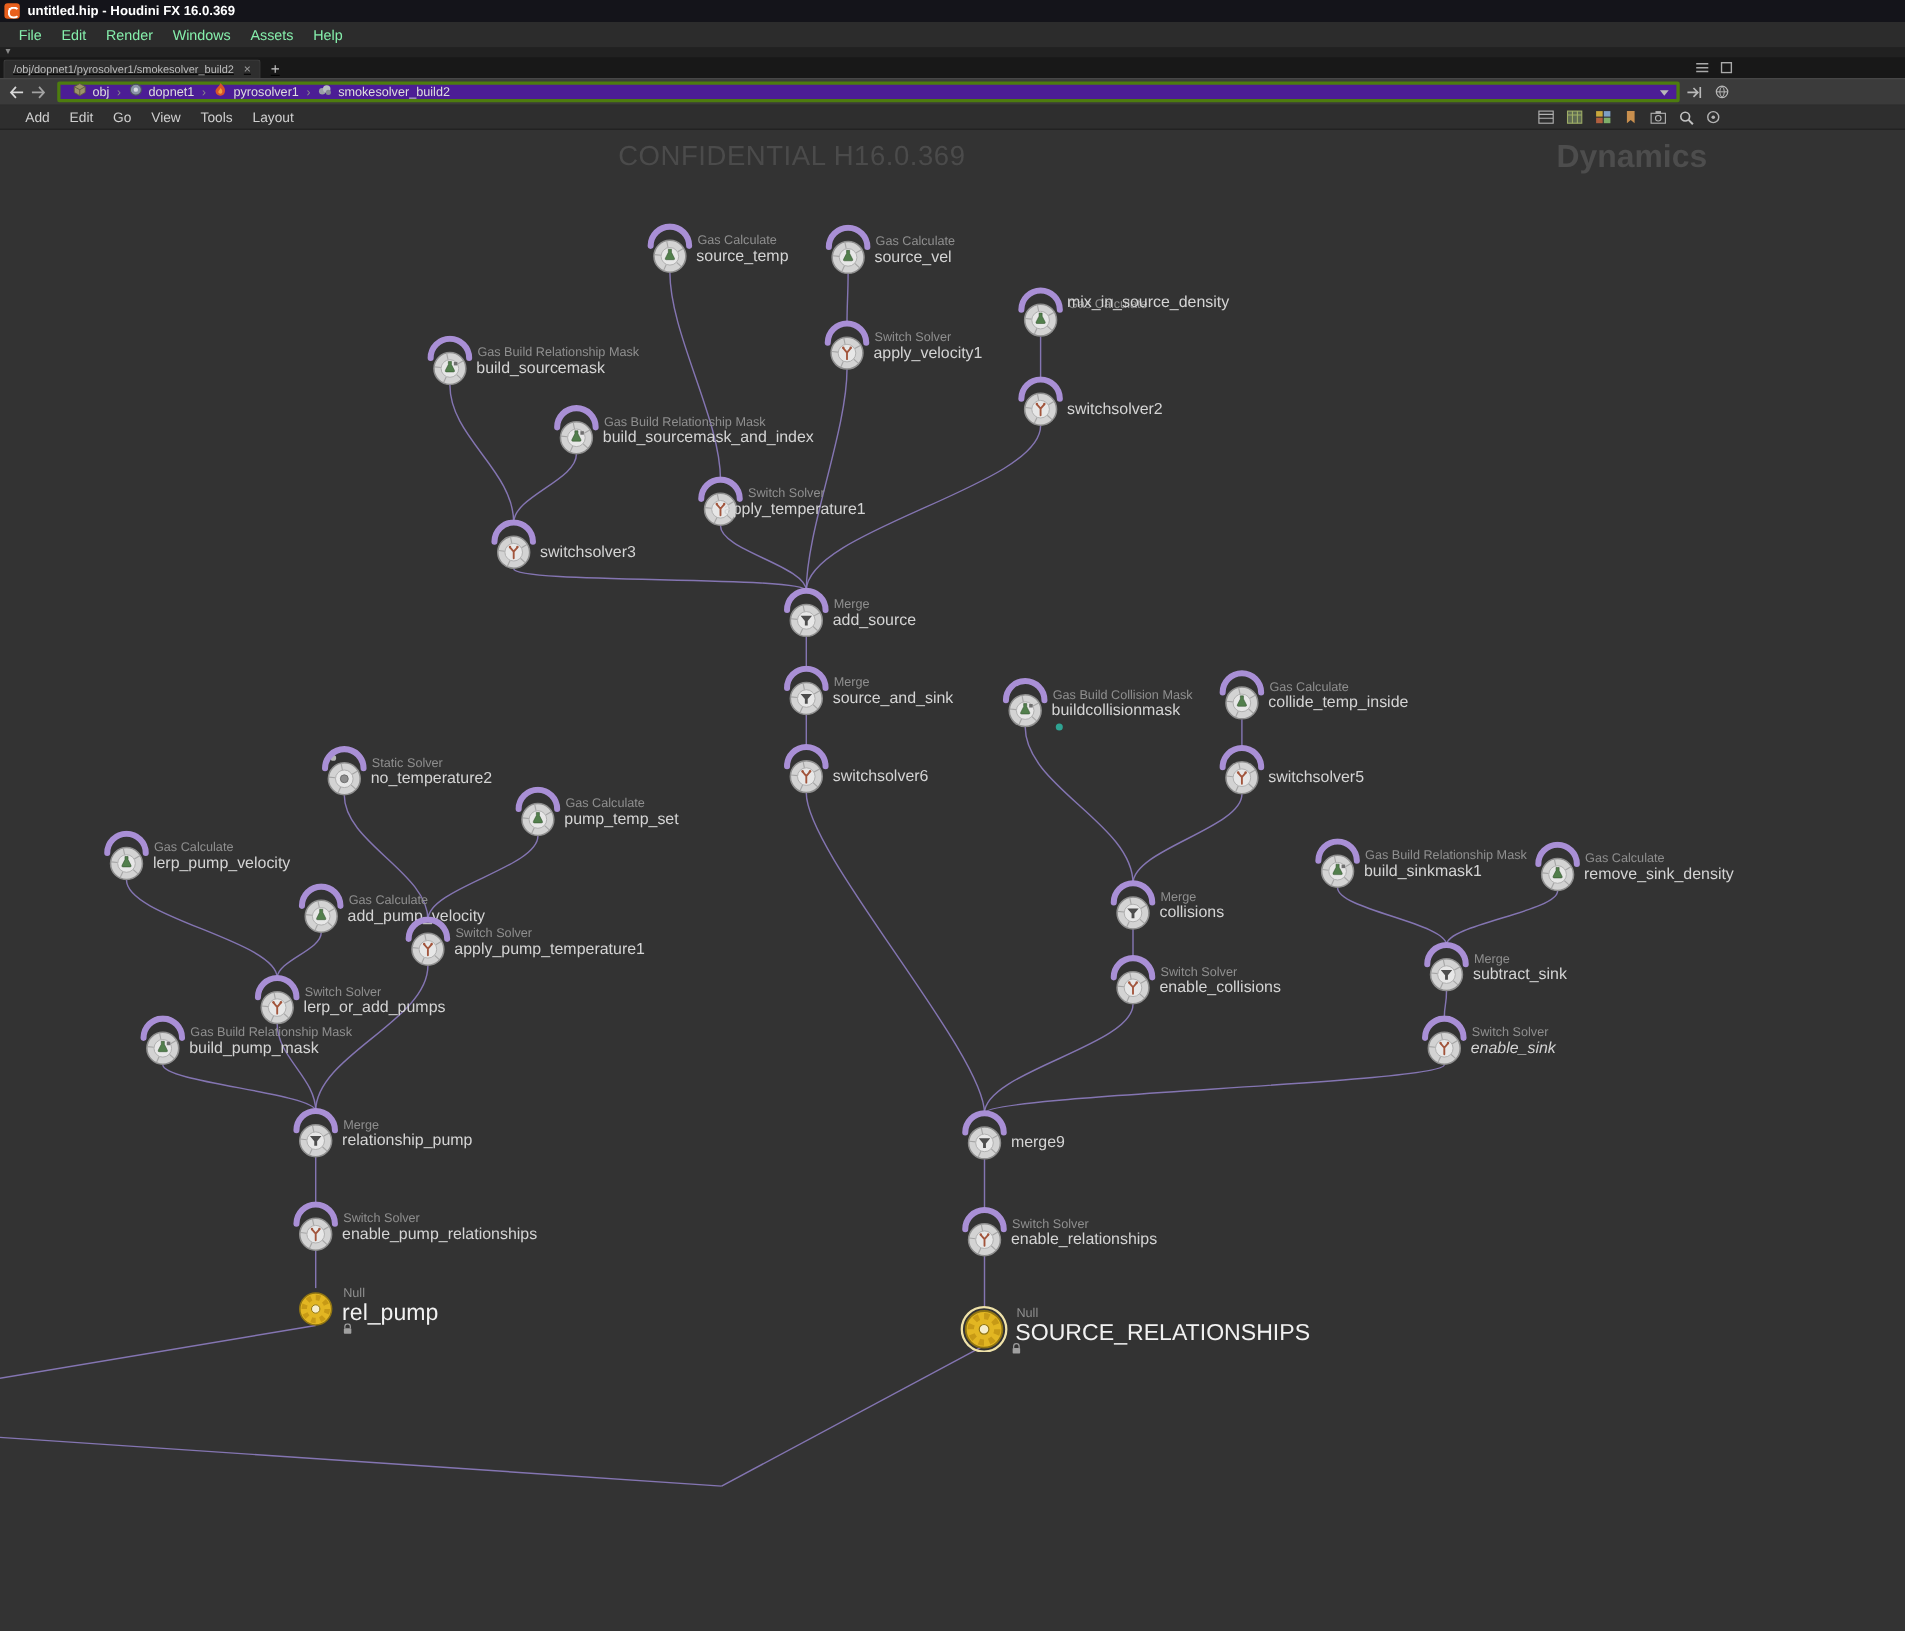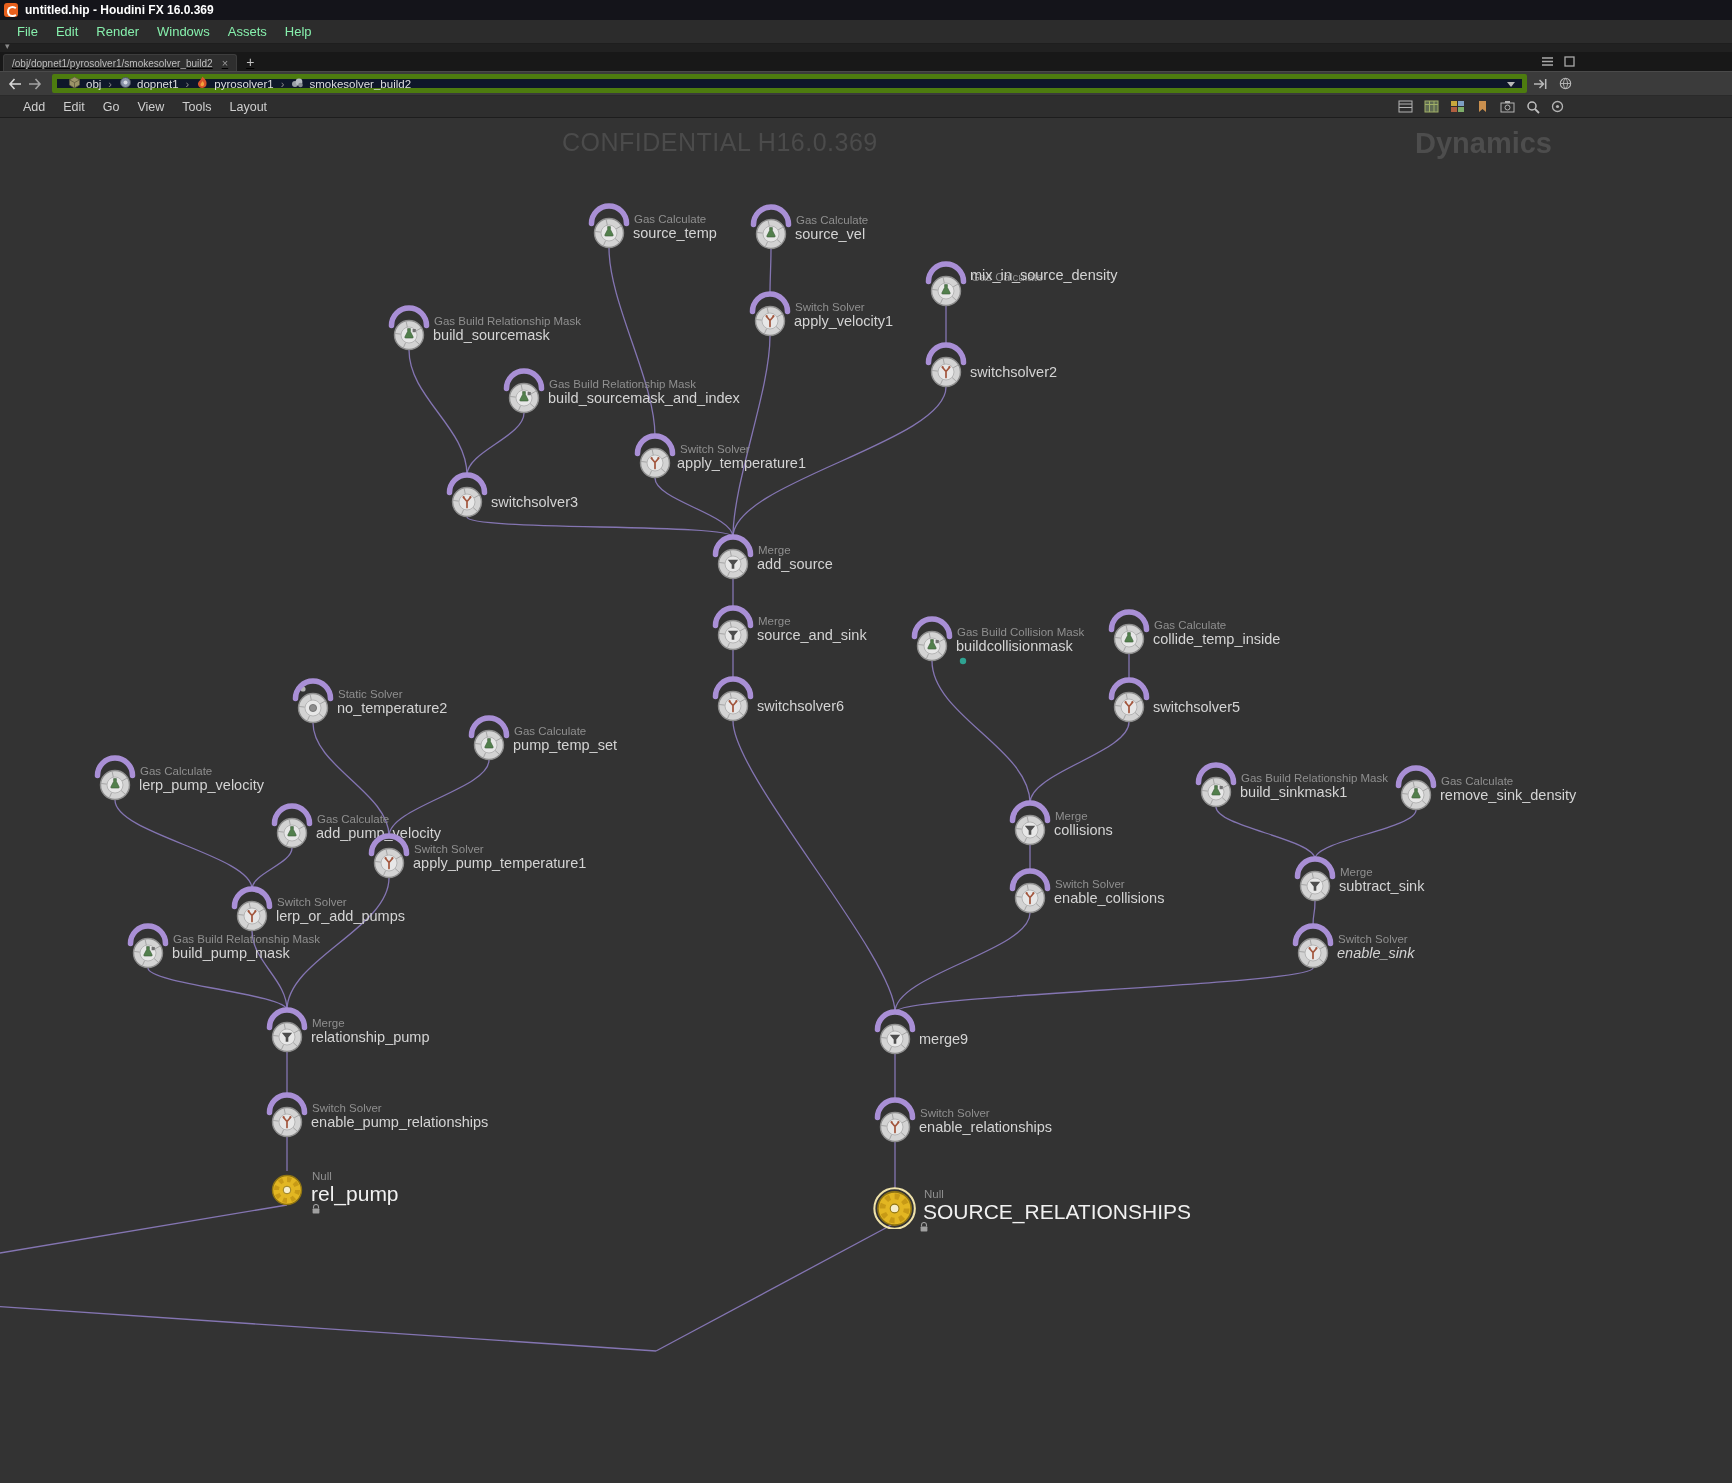--- a/index.html
+++ b/index.html
@@ -30,22 +30,22 @@
   .tab-label { color:#bdbdbd; font-size:10px; white-space:nowrap; }
   .tab-close { color:#9a9a9a; font-size:11px; line-height:11px; }
   .tab-add { color:#c4c4c4; font-size:14px; padding:0 9px; display:flex; align-items:center; height:100%; }
   .tabbar-icons { margin-left:auto; display:flex; align-items:center; gap:10px; padding-right:157px; height:100%; }
 
   
   .pathbar { position:absolute; top:71px; left:0; right:0; height:25px; background:#3b3b3b;
     border-top:1px solid #4a4a4a; border-bottom:1px solid #2a2a2a;
     display:flex; align-items:center; padding:0 160px 0 4px; }
   .nav-icons { display:flex; align-items:center; gap:6px; padding:0 4px; }
-  .crumbs { flex:1; display:flex; align-items:center; height:19px; background:#0f172a;
-    border:5px solid #4d7c0f; border-radius:2px; margin:0 6px; padding:0 6px; }
+  .crumbs { flex:1; display:flex; align-items:center; height:19px; background:#4c1d95;
+    border:3px solid #4d7c0f; border-radius:2px; margin:0 6px; padding:0 6px; }
   .crumb { display:flex; align-items:center; gap:5px; padding:0 5px; }
   .crumb-label { color:#dedede; font-size:11.5px; white-space:nowrap; }
   .crumb-sep { color:#8a8a8a; font-size:11px; padding:0 2px; }
   .crumb-dropdown { margin-left:auto; display:flex; align-items:center; }
   .path-right-icons { display:flex; align-items:center; gap:11px; }
   .bar-icon { display:flex; align-items:center; }
 
   
   .nettoolbar { position:absolute; top:96px; left:0; right:0; height:22px; background:#2e2e2e;
     border-bottom:1px solid #1d1d1d; display:flex; align-items:center; padding-left:14px; }
@@ -378,21 +378,21 @@
           <line x1="31.1" y1="25.9" x2="36.1" y2="23.0" stroke="#a5a5a5" stroke-width="1"></line>
           <line x1="30.1" y1="35.5" x2="34.4" y2="39.4" stroke="#a5a5a5" stroke-width="1"></line>
           <line x1="20.7" y1="37.5" x2="18.3" y2="42.8" stroke="#a5a5a5" stroke-width="1"></line>
           <line x1="15.8" y1="29.1" x2="10.1" y2="28.5" stroke="#a5a5a5" stroke-width="1"></line>
       <circle cx="24" cy="30" r="8" fill="#e7e7e7" stroke="#ababab" stroke-width="0.8"></circle>
           <path d="M24 35.5 V29.5 M24 29.5 L20.8 25.8 M24 29.5 L27.2 25.8" stroke="#a2553c" stroke-width="1.7" fill="none" stroke-linecap="round"></path>
           <circle cx="20.6" cy="25.2" r="1.1" fill="#a2553c"></circle>
           <circle cx="27.4" cy="25.2" r="1.1" fill="#a2553c"></circle>
         </svg></div>
       <div class="node-type" style="left: 680px; top: 325px;">Switch Solver</div>
-      <div class="node-name" style="left: 677px; top: 337px;">apply_temperature1</div>
+      <div class="node-name" style="left: 658px; top: 337px;">apply_temperature1</div>
       <div class="node" style="left: 443px; top: 354px;"><svg width="48" height="48" viewBox="0 0 48 48">
           <path d="M6.5 20.5 A17.5 17.5 0 0 1 41.5 20.5" fill="none" stroke="#a98fd6" stroke-width="5.5" stroke-linecap="round"></path>
           <circle cx="24" cy="30" r="14.5" fill="#d3d3d3" stroke="#8e8e8e" stroke-width="1.4"></circle>
           <line x1="22.3" y1="22.0" x2="21.1" y2="16.3" stroke="#a5a5a5" stroke-width="1"></line>
           <line x1="31.1" y1="25.9" x2="36.1" y2="23.0" stroke="#a5a5a5" stroke-width="1"></line>
           <line x1="30.1" y1="35.5" x2="34.4" y2="39.4" stroke="#a5a5a5" stroke-width="1"></line>
           <line x1="20.7" y1="37.5" x2="18.3" y2="42.8" stroke="#a5a5a5" stroke-width="1"></line>
           <line x1="15.8" y1="29.1" x2="10.1" y2="28.5" stroke="#a5a5a5" stroke-width="1"></line>
       <circle cx="24" cy="30" r="8" fill="#e7e7e7" stroke="#ababab" stroke-width="0.8"></circle>
           <path d="M24 35.5 V29.5 M24 29.5 L20.8 25.8 M24 29.5 L27.2 25.8" stroke="#a2553c" stroke-width="1.7" fill="none" stroke-linecap="round"></path>

